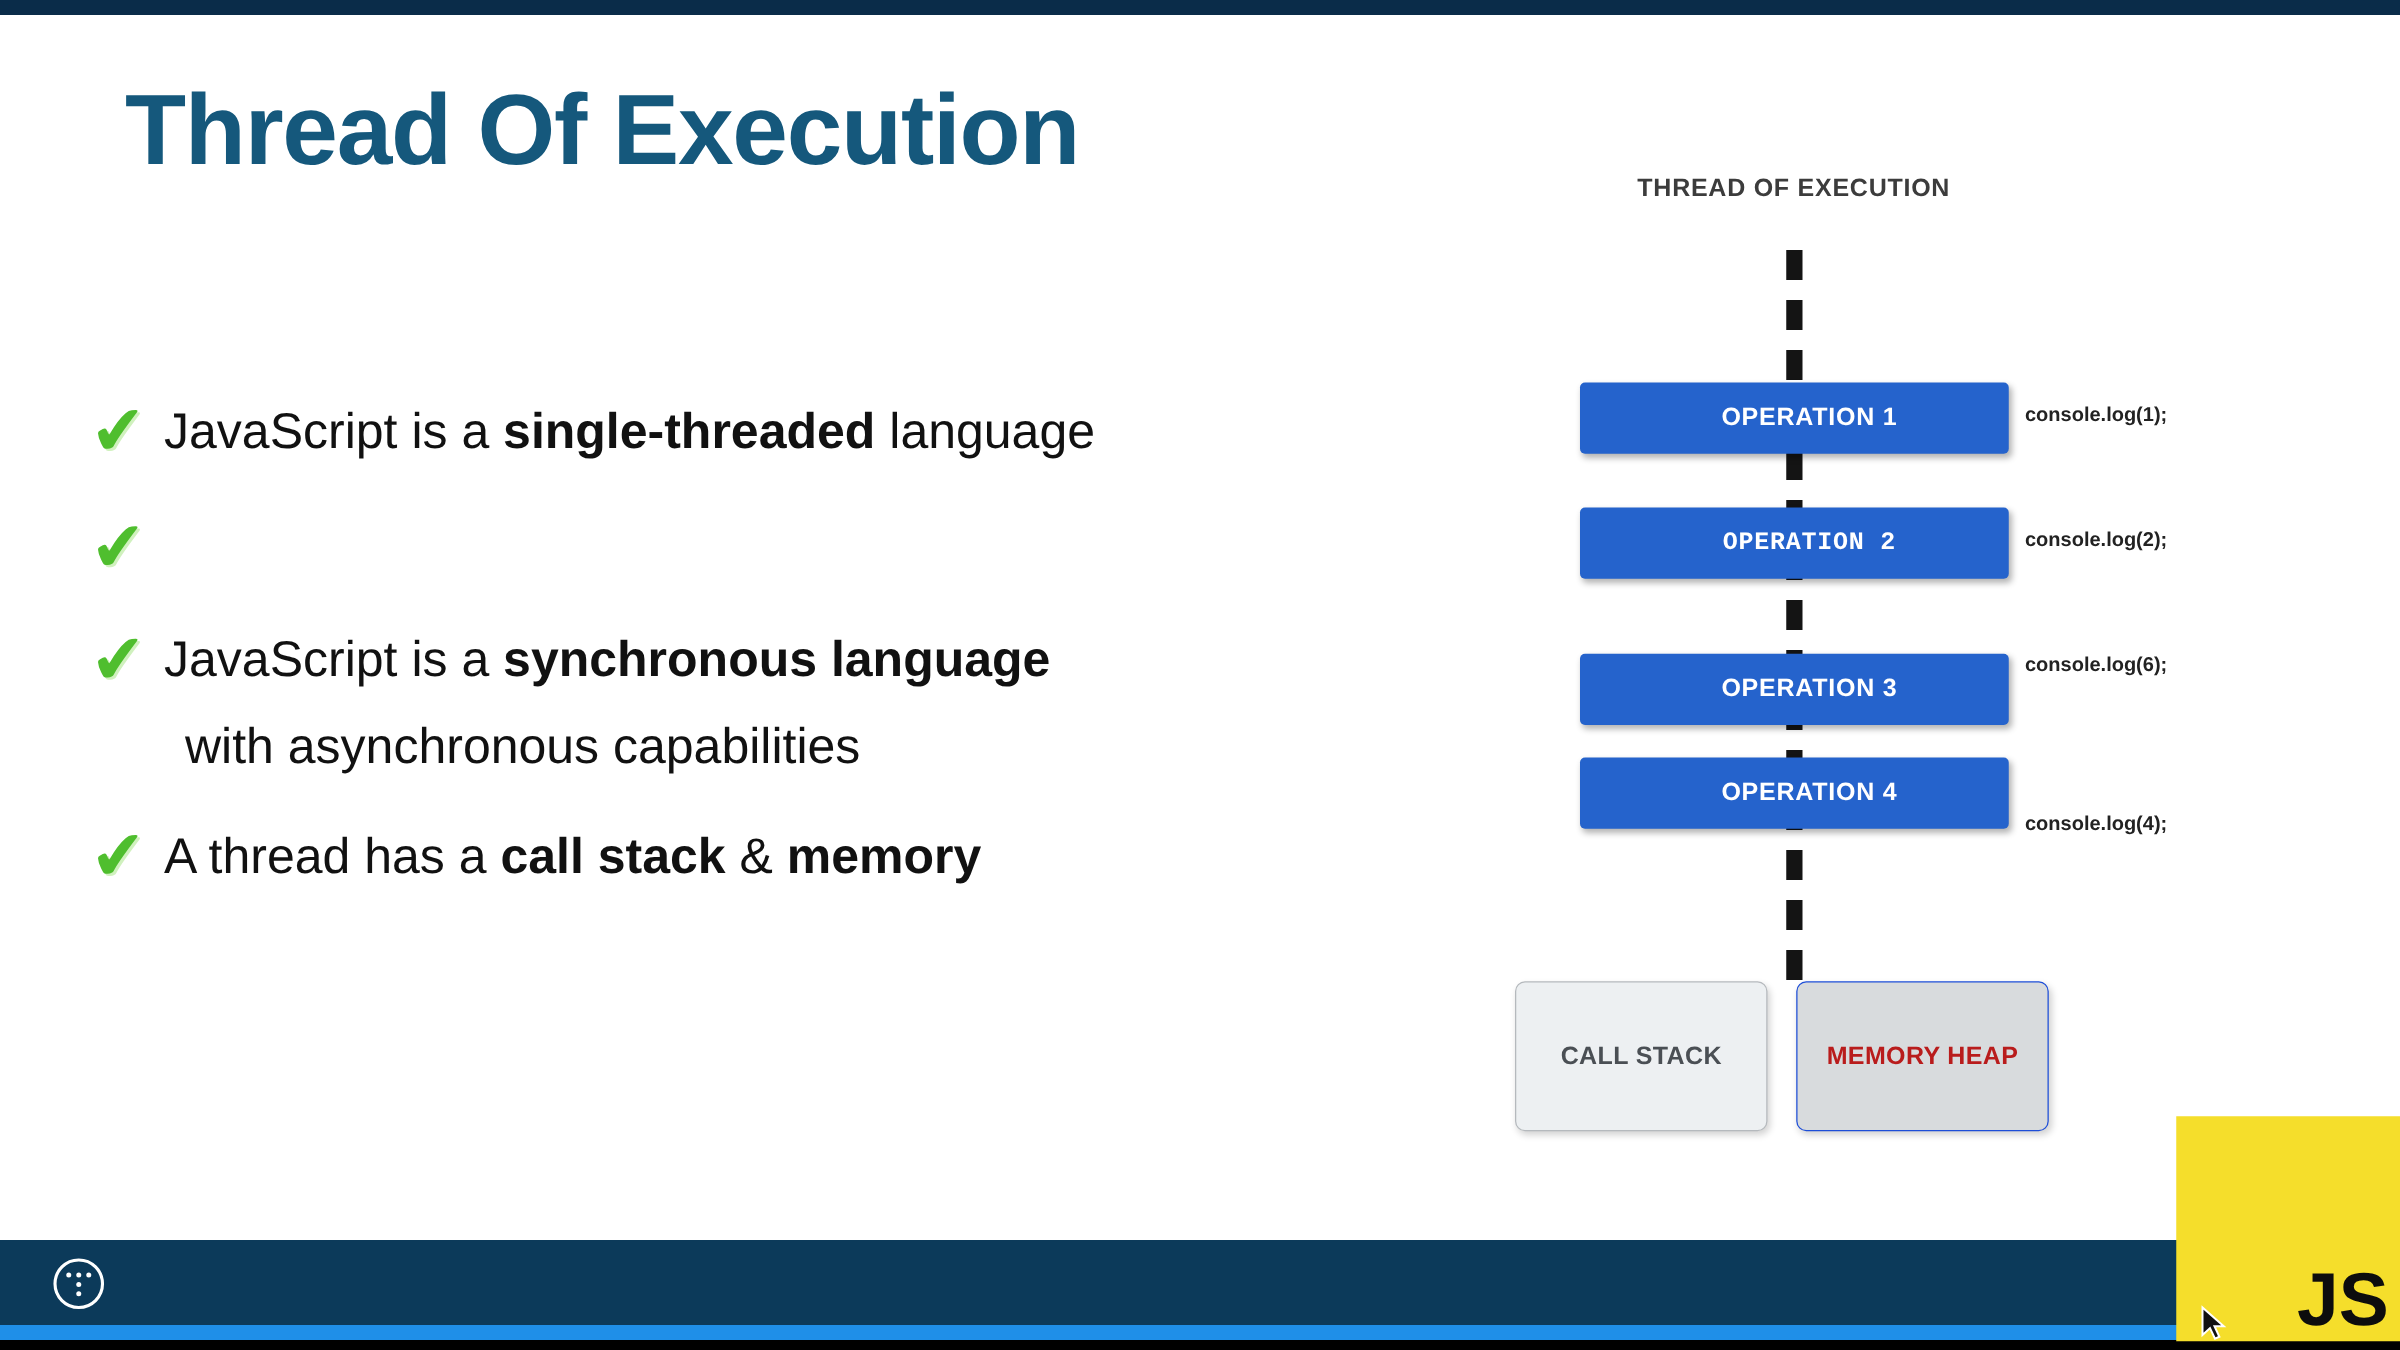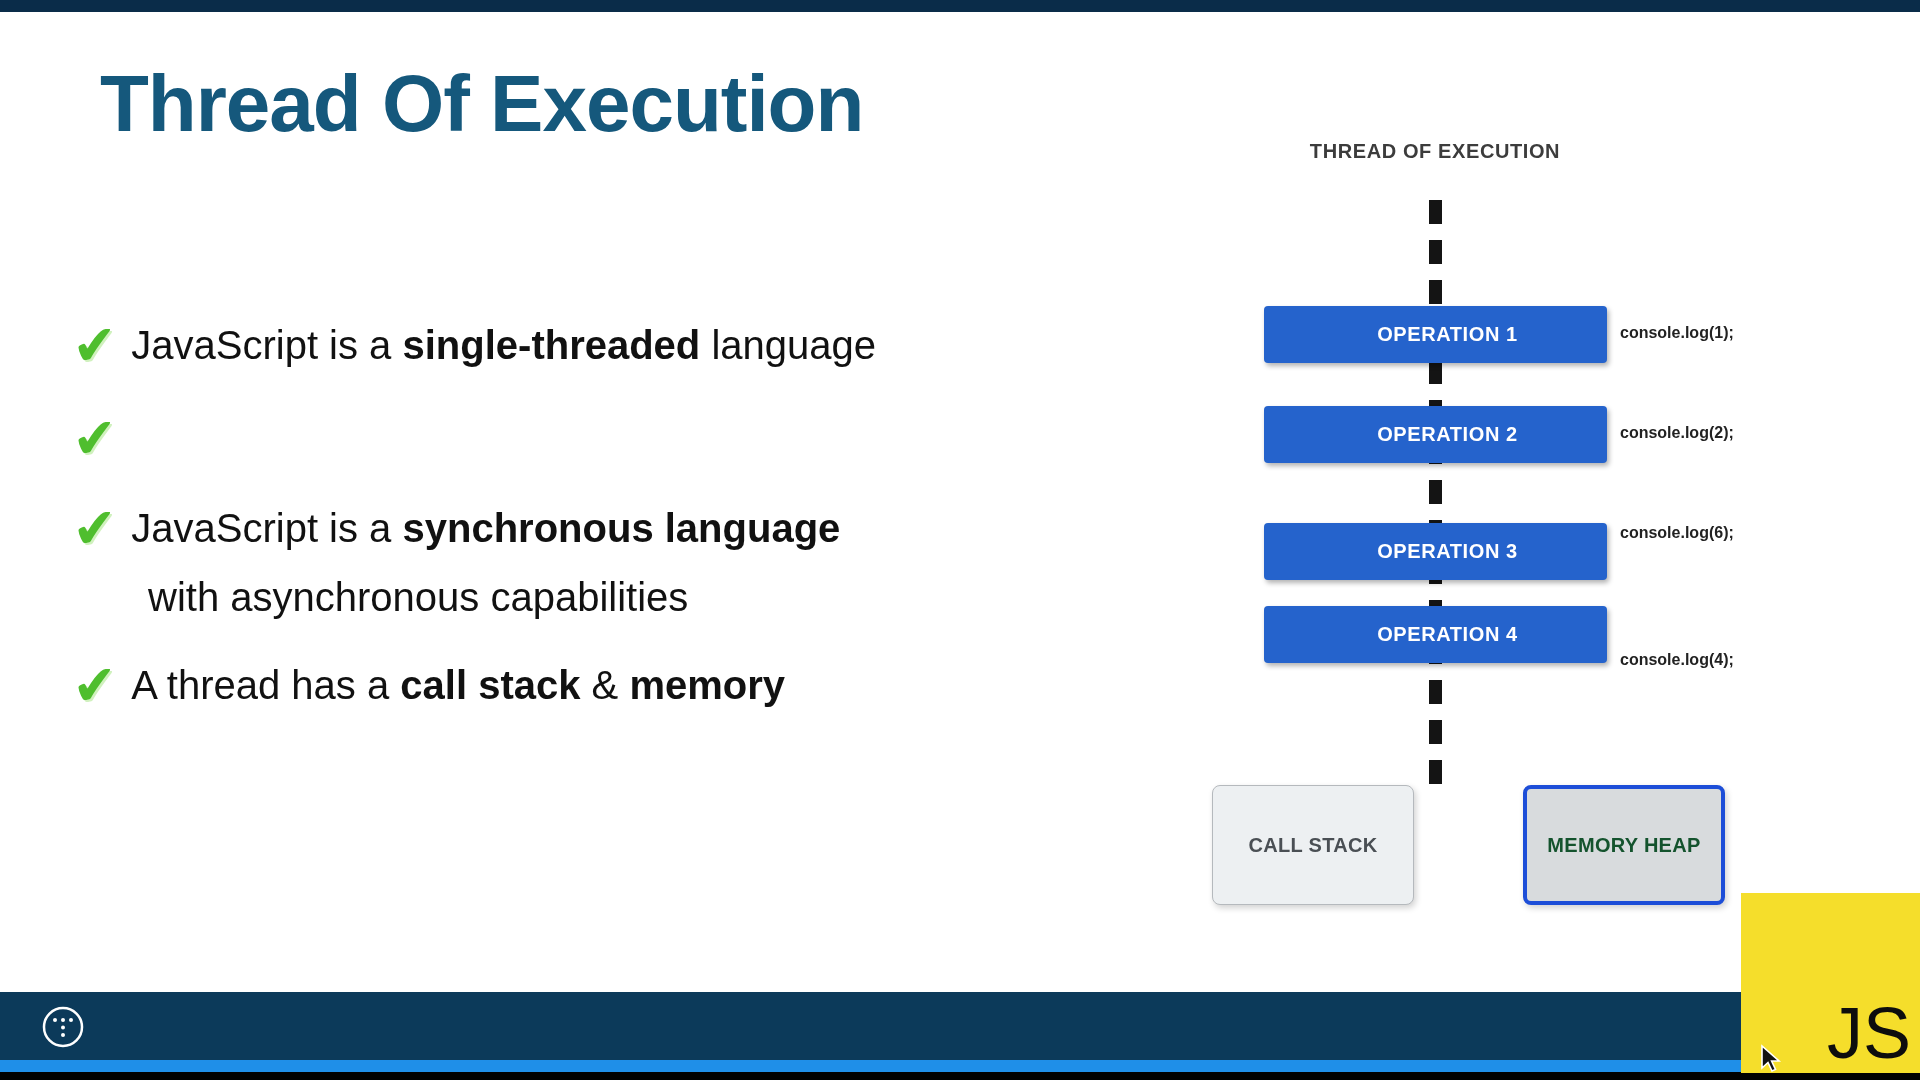--- a/index.html
+++ b/index.html
@@ -49,35 +49,35 @@
     position:absolute; left:1620px; font-size:16px; font-weight:bold; color:#222; z-index:2;
     white-space:nowrap;
   }
   .mem-box {
     position:absolute; top:785px; width:202px; height:120px; z-index:2;
     display:flex; align-items:center; justify-content:center;
     font-weight:bold; font-size:20px; border-radius:8px;
     box-shadow:2px 3px 6px rgba(0,0,0,0.18); letter-spacing:0.3px;
   }
   .call-stack { left:1212px; background:#edf0f2; border:1px solid #b5b9bd; color:#4a4f54; }
-  .memory-heap { left:1523px; background:#d8dbdd; border:4px solid #1d4ed8; color:#14532d; }
+  .memory-heap { left:1437px; background:#d8dbdd; border:1px solid #1d4ed8; color:#b91c1c; }
 
   
   .footer-bar { position:absolute; left:0; right:0; top:992px; height:68px; background:#0c3a5a; z-index:3; }
   .strip-blue { position:absolute; left:0; right:0; top:1060px; height:12px; background:#1f8fe8; z-index:3; }
   .strip-black { position:absolute; left:0; right:0; top:1072px; height:8px; background:#000; z-index:3; }
   .logo-circle { position:absolute; left:40px; top:1004px; z-index:4; }
 
   .js-badge {
     position:absolute; left:1741px; top:893px; width:180px; height:180px;
     background:#f5de2b; z-index:5;
   }
   .js-badge span {
     position:absolute; right:10px; bottom:0px;
-    font-size:72px; font-weight:normal; color:#0d0d0d; line-height:1.1;
+    font-size:60px; font-weight:bold; color:#0d0d0d; line-height:1.1;
   }
   .cursor { position:absolute; left:1758px; top:1044px; z-index:6; }
 </style>
 </head>
 <body>
 
 <div class="slide">
 
   <div class="top-bar"></div>
 
@@ -102,21 +102,21 @@
     <span class="check">✔</span>
     <span><span>A thread has a </span><b>call stack</b><span> &amp; </span><b>memory</b></span>
   </div>
 
   <div class="diagram-title">THREAD OF EXECUTION</div>
   <div class="dashed-line"></div>
 
   <div class="op-box" style="top:306px;">OPERATION 1</div>
   <div class="op-code" style="top:324px;">console.log(1);</div>
 
-  <div class="op-box" style="top:406px;">OPERATION 2</div>
+  <div class="op-box" style="top:406px;font-family:Liberation Mono, monospace;">OPERATION 2</div>
   <div class="op-code" style="top:424px;">console.log(2);</div>
 
   <div class="op-box" style="top:506px;margin-top:17px;">OPERATION 3</div>
   <div class="op-code" style="top:524px;">console.log(6);</div>
 
   <div class="op-box" style="top:606px;">OPERATION 4</div>
   <div class="op-code" style="top:651px;text-align:right;">console.log(4);</div>
 
   <div class="mem-box call-stack">CALL STACK</div>
   <div class="mem-box memory-heap">MEMORY HEAP</div>

